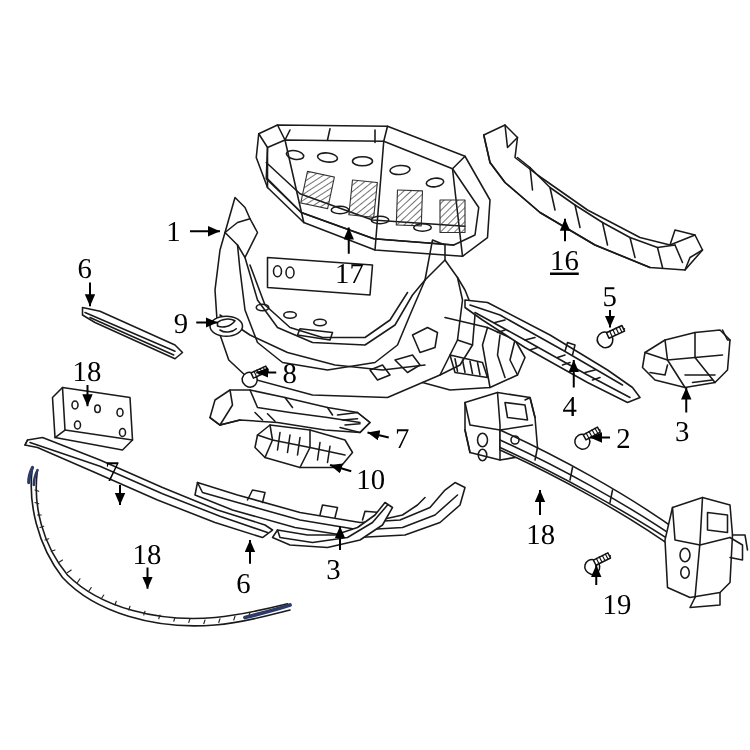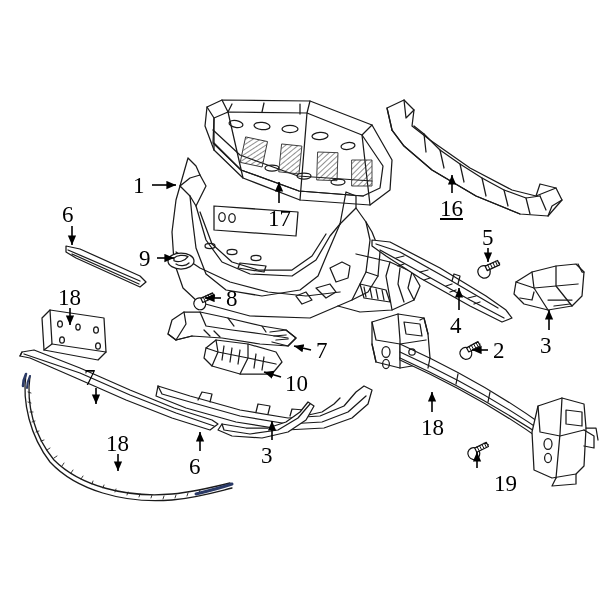--- a/index.html
+++ b/index.html
@@ -327,16 +327,16 @@
       <div class="callout-label" style="left: 450px; top: 314px;">4</div>
       <div class="callout-label" style="left: 540px; top: 334px;">3</div>
       <div class="callout-label" style="left: 493px; top: 339px;">2</div>
       <div class="callout-label" style="left: 316px; top: 339px;">7</div>
       <div class="callout-label" style="left: 285px; top: 372px;">10</div>
       <div class="callout-label" style="left: 84px; top: 366px;">7</div>
       <div class="callout-label" style="left: 421px; top: 416px;">18</div>
       <div class="callout-label" style="left: 106px; top: 432px;">18</div>
       <div class="callout-label" style="left: 261px; top: 444px;">3</div>
       <div class="callout-label" style="left: 189px; top: 455px;">6</div>
-      <div class="callout-label" style="left: 494px; top: 472px;">19</div>
+      <div class="callout-label" style="left: 482px; top: 472px;">19</div>
     </div>
 
 </div>
 
 </body></html>

